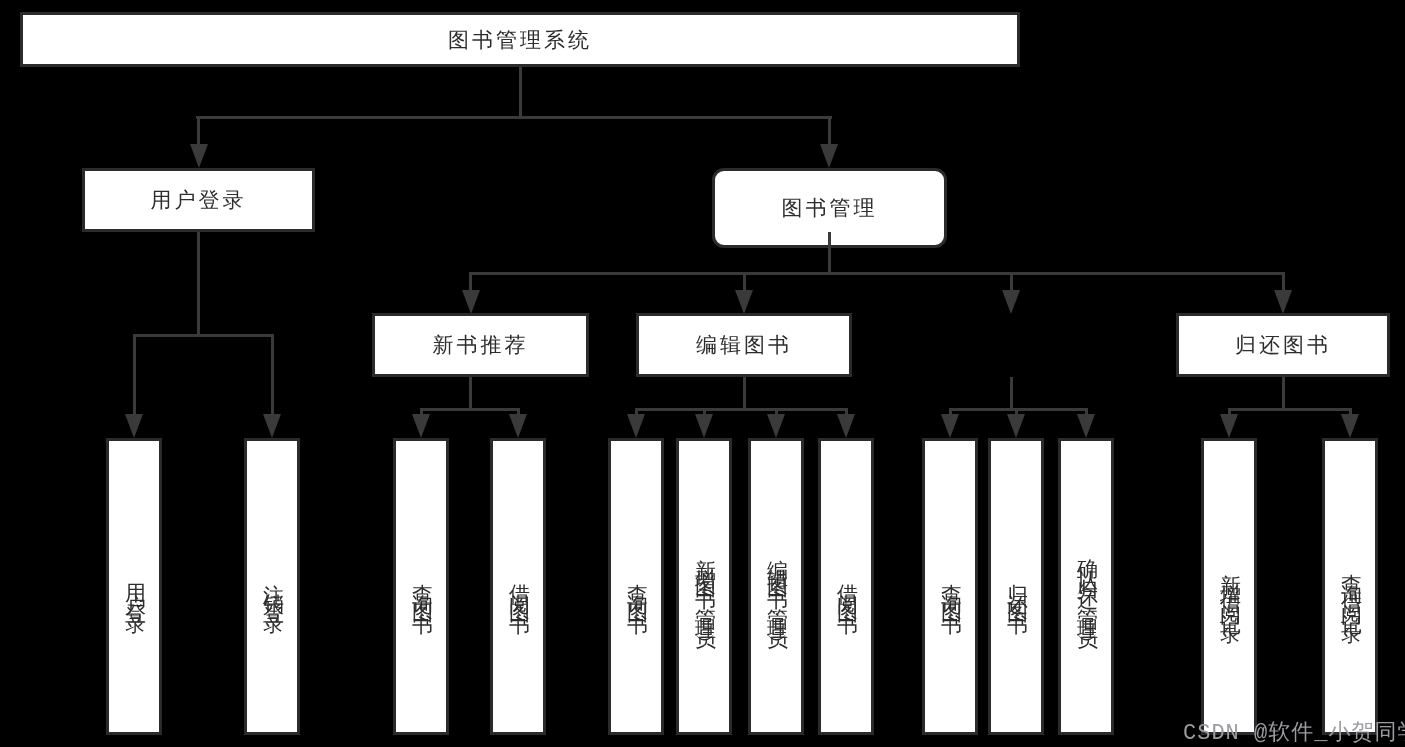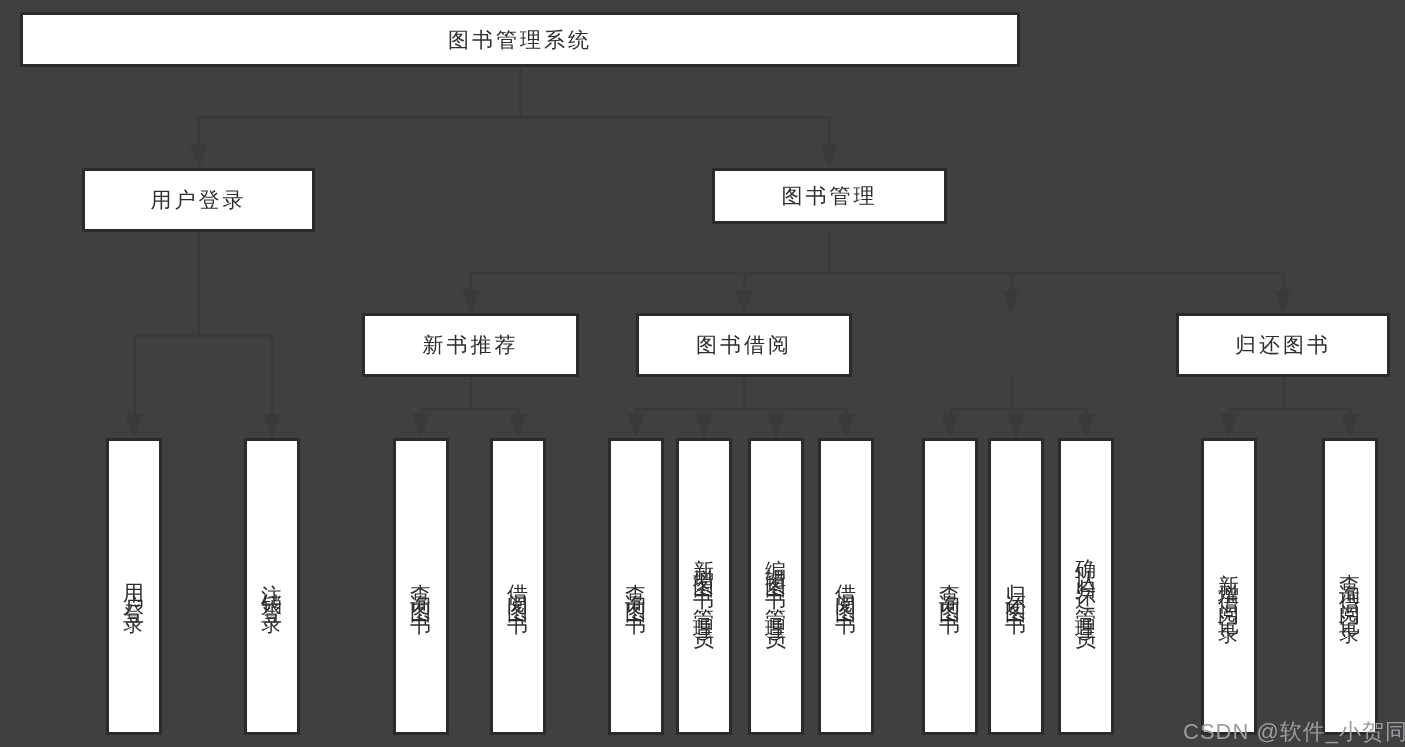--- a/index.html
+++ b/index.html
@@ -1,18 +1,18 @@
 <!DOCTYPE html>
 <html><head>
 <meta charset="utf-8">
 <style>
   html,body{margin:0;padding:0;background:#ffffff;}
   .stage{
-    position:relative;width:1405px;height:747px;background:#404040;
-    font-family:Liberation Sans, sans-serif;
+    position:relative;width:1405px;height:747px;background:#000000;
+    font-family:Liberation Mono, monospace;
     color:#2d2d2d;overflow:hidden;
   }
   .box{
     position:absolute;box-sizing:border-box;background:#ffffff;
     border:3px solid #2b2b2b;display:flex;align-items:center;justify-content:center;
     font-size:21px;letter-spacing:3px;color:#2d2d2d;white-space:nowrap;
   }
   .vbox{
     writing-mode:vertical-rl;text-orientation:mixed;
     letter-spacing:10px;line-height:1;white-space:normal;
@@ -37,42 +37,42 @@
   <div class="box" style="left:20px;top:12px;width:1000px;height:55px;">图书管理系统</div>
 
   <div class="vline" style="left:519px;top:67px;height:50px;"></div>
   <div class="hline" style="left:196px;top:116px;width:636px;"></div>
   <div class="vline" style="left:197px;top:116px;height:32px;"></div>
   <div class="ahead" style="left:190px;top:144px;"></div>
   <div class="vline" style="left:828px;top:116px;height:32px;"></div>
   <div class="ahead" style="left:820px;top:144px;"></div>
 
   <div class="box" style="left:82px;top:168px;width:233px;height:64px;">用户登录</div>
-  <div class="box" style="left:712px;top:168px;width:235px;height:56px;">图书管理</div>
+  <div class="box" style="left:712px;top:168px;width:235px;height:80px;border-radius:12px;">图书管理</div>
 
   <div class="vline" style="left:197px;top:232px;height:104px;"></div>
   <div class="hline" style="left:133px;top:334px;width:141px;"></div>
   <div class="vline" style="left:133px;top:334px;height:80px;"></div>
   <div class="ahead" style="left:125px;top:414px;"></div>
   <div class="vline" style="left:271px;top:334px;height:80px;"></div>
   <div class="ahead" style="left:263px;top:414px;"></div>
 
   <div class="vline" style="left:828px;top:232px;height:42px;"></div>
   <div class="hline" style="left:469px;top:272px;width:816px;"></div>
   <div class="vline" style="left:469px;top:272px;height:20px;"></div>
   <div class="ahead" style="left:462px;top:290px;"></div>
   <div class="vline" style="left:743px;top:272px;height:20px;"></div>
   <div class="ahead" style="left:735px;top:290px;"></div>
   <div class="vline" style="left:1010px;top:272px;height:20px;"></div>
   <div class="ahead" style="left:1002px;top:290px;"></div>
   <div class="vline" style="left:1282px;top:272px;height:20px;"></div>
   <div class="ahead" style="left:1274px;top:290px;"></div>
 
-  <div class="box" style="left:362px;top:313px;width:217px;height:64px;">新书推荐</div>
-  <div class="box" style="left:636px;top:313px;width:216px;height:64px;">图书借阅</div>
+  <div class="box" style="left:372px;top:313px;width:217px;height:64px;">新书推荐</div>
+  <div class="box" style="left:636px;top:313px;width:216px;height:64px;">编辑图书</div>
   <div class="box" style="left:1176px;top:313px;width:214px;height:64px;">归还图书</div>
 
   <div class="vline" style="left:469px;top:377px;height:34px;"></div>
   <div class="hline" style="left:420px;top:408px;width:100px;"></div>
   <div class="vline" style="left:420px;top:408px;height:10px;"></div>
   <div class="ahead" style="left:412px;top:414px;"></div>
   <div class="vline" style="left:517px;top:408px;height:10px;"></div>
   <div class="ahead" style="left:509px;top:414px;"></div>
 
   <div class="vline" style="left:743px;top:377px;height:34px;"></div>

